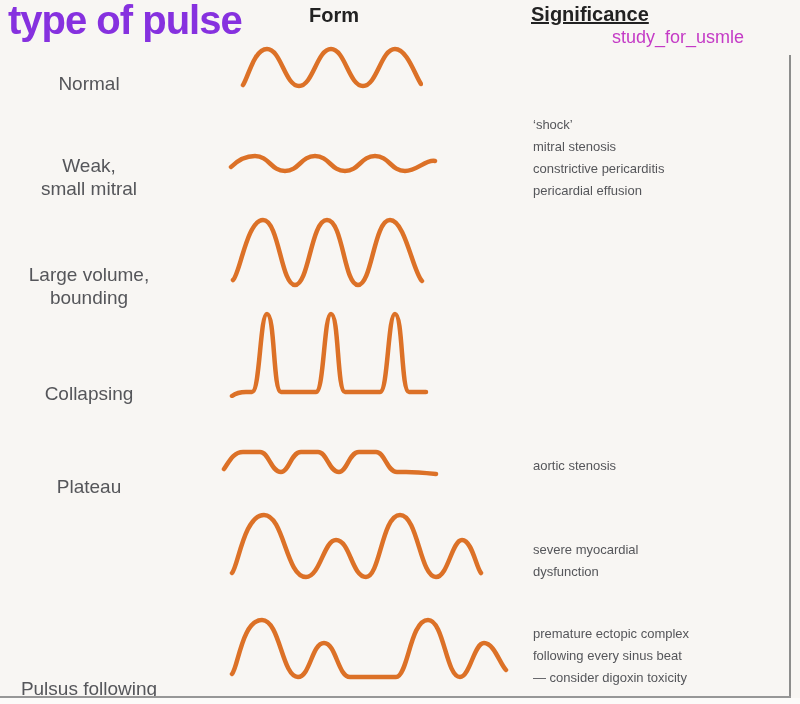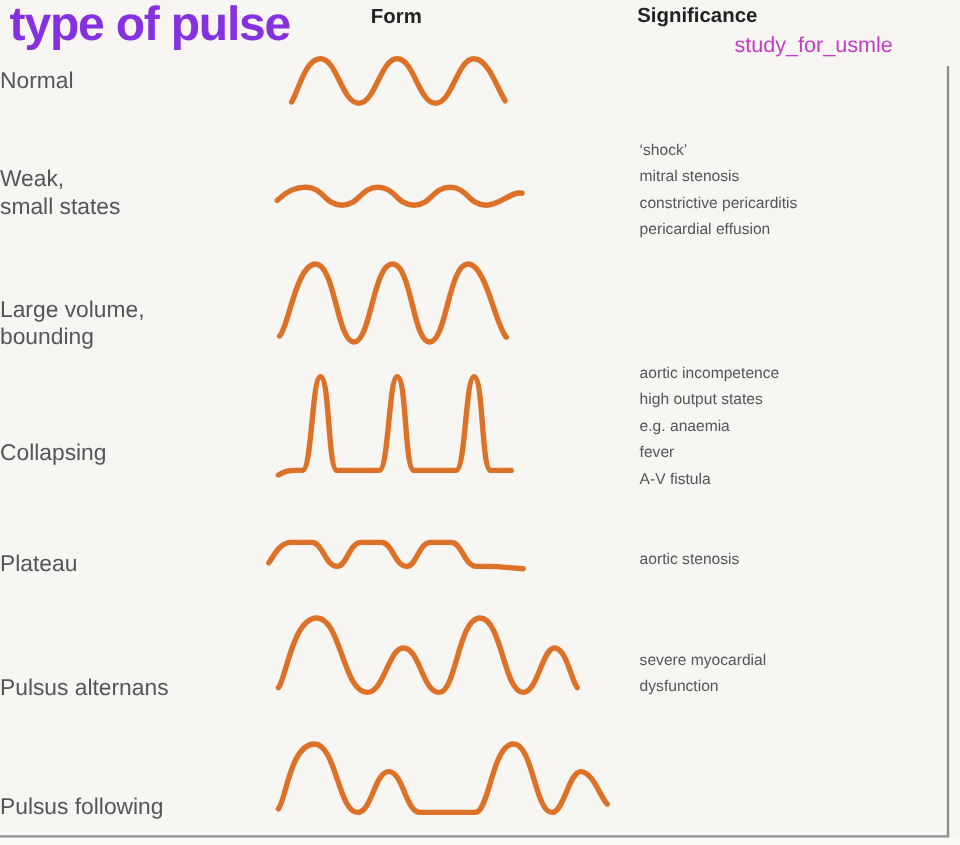--- a/index.html
+++ b/index.html
@@ -19,27 +19,27 @@
   .title{
     position:absolute;left:8px;top:-2px;
     font-size:40px;font-weight:bold;letter-spacing:-1px;
     color:var(--title);
   }
   .watermark{
     position:absolute;left:612px;top:27px;
     font-size:18px;color:var(--watermark);
   }
   .col-header{
-    position:absolute;font-size:17px;font-weight:bold;color:var(--header);
+    position:absolute;font-size:20px;font-weight:bold;color:var(--header);
   }
   .form-header{left:309px;top:4px;}
-  .sig-header{left:531px;top:3px;}
+  .sig-header{left:531px;top:3px;text-decoration:underline;}
   .row-label{
-    position:absolute;left:0;width:178px;text-align:left;
-    font-size:19px;line-height:23px;color:var(--text);white-space:pre-line;
+    position:absolute;left:0;width:178px;text-align:center;
+    font-size:19px;line-height:23px;color:var(--text);white-space:pre-line;margin-top:16px;
   }
   .sig{
     position:absolute;left:533px;width:262px;
     font-size:13px;line-height:22px;color:var(--text);white-space:pre-line;
   }
   .wave{position:absolute;color:var(--waveform);}
   .wave path{fill:none;stroke:currentColor;stroke-width:4.5;stroke-linecap:round;stroke-linejoin:round;}
   .edge-right{
     position:absolute;left:789px;top:55px;width:2px;height:642px;
     background:var(--edge);opacity:.75;
@@ -61,60 +61,57 @@
   <div class="col-header form-header">Form</div>
   <div class="col-header sig-header">Significance</div>
   <div class="watermark">study_for_usmle</div>
 
   <div class="row-label" style="top:56px">Normal</div>
   <svg class="wave" style="left:240px;top:44px" width="183" height="46" viewBox="0 0 183 46">
     <path d="M3,41 C8,34 14,5 27,5 C41,5 45,42 59,42 C73,42 77,5 91,5 C105,5 109,42 123,42 C137,42 141,5 155,5 C167,5 175,31 181,40"></path>
   </svg>
 
   <div class="row-label" style="top:138px">Weak,
-small states</div>
+small mitral</div>
   <svg class="wave" style="left:228px;top:152px" width="210" height="23" viewBox="0 0 210 23">
     <path d="M3,15 C8,10 15,4 27,4 C41,4 43,19 57,19 C71,19 73,4 87,4 C101,4 103,19 117,19 C131,19 133,4 147,4 C161,4 163,19 177,19 C189,19 198,7 207,9"></path>
   </svg>
   <div class="sig" style="top:114px">‘shock’
 mitral stenosis
 constrictive pericarditis
 pericardial effusion</div>
 
   <div class="row-label" style="top:247px">Large volume,
 bounding</div>
   <svg class="wave" style="left:230px;top:215px" width="195" height="75" viewBox="0 0 195 75">
     <path d="M3,65 C10,59 17,5 33,5 C49,5 51,70 65,70 C79,70 81,5 97,5 C113,5 114,70 128,70 C142,70 144,5 160,5 C175,5 183,57 192,66"></path>
   </svg>
 
   <div class="row-label" style="top:366px">Collapsing</div>
   <svg class="wave" style="left:228px;top:309px" width="202" height="89" viewBox="0 0 202 89">
     <path d="M4,87 C8,84 12,83 18,83 L24,83 C32,83 32,5 39,5 C47,5 45,83 53,83 L88,83 C96,83 96,5 103,5 C111,5 109,83 117,83 L152,83 C160,83 160,5 167,5 C175,5 173,83 181,83 L198,83"></path>
   </svg>
-  <div class="sig" style="top:300px">aortic incompetence
-high output states
-e.g. anaemia
-fever
-A-V fistula</div>
 
   <div class="row-label" style="top:459px">Plateau</div>
   <svg class="wave" style="left:220px;top:445px" width="222" height="33" viewBox="0 0 222 33">
     <path d="M4,24 C9,17 13,7 23,7 L40,7 C49,7 51,27 61,27 C69,27 71,7 81,7 L98,7 C107,7 109,27 119,27 C127,27 129,7 139,7 L156,7 C165,7 167,27 177,27 L186,27 C196,27 206,28 216,29"></path>
   </svg>
   <div class="sig" style="top:455px">aortic stenosis</div>
 
-  <div class="row-label" style="top:562px">Pulsus alternans</div>
   <svg class="wave" style="left:228px;top:510px" width="258" height="73" viewBox="0 0 258 73">
     <path d="M4,63 C10,57 16,5 36,5 C56,5 58,67 78,67 C92,67 96,30 108,30 C122,30 124,67 138,67 C152,67 154,5 172,5 C190,5 192,67 208,67 C220,67 224,30 234,30 C244,30 248,57 253,63"></path>
   </svg>
   <div class="sig" style="top:539px">severe myocardial
 dysfunction</div>
 
   <div class="row-label" style="top:661px">Pulsus following</div>
   <svg class="wave" style="left:228px;top:615px" width="282" height="69" viewBox="0 0 282 69">
     <path d="M4,59 C10,53 14,5 34,5 C52,5 54,62 70,62 C82,62 84,28 96,28 C108,28 110,62 122,62 L168,62 C180,62 182,5 200,5 C216,5 218,62 232,62 C242,62 246,28 256,28 C266,28 272,49 278,55"></path>
   </svg>
+  <div class="sig" style="top:623px">premature ectopic complex
+following every sinus beat
+— consider digoxin toxicity</div>
 
   <div class="edge-right"></div>
   <div class="below-edge"></div>
   <div class="edge-bottom"></div>
 
 </div>
 
 </body></html>

